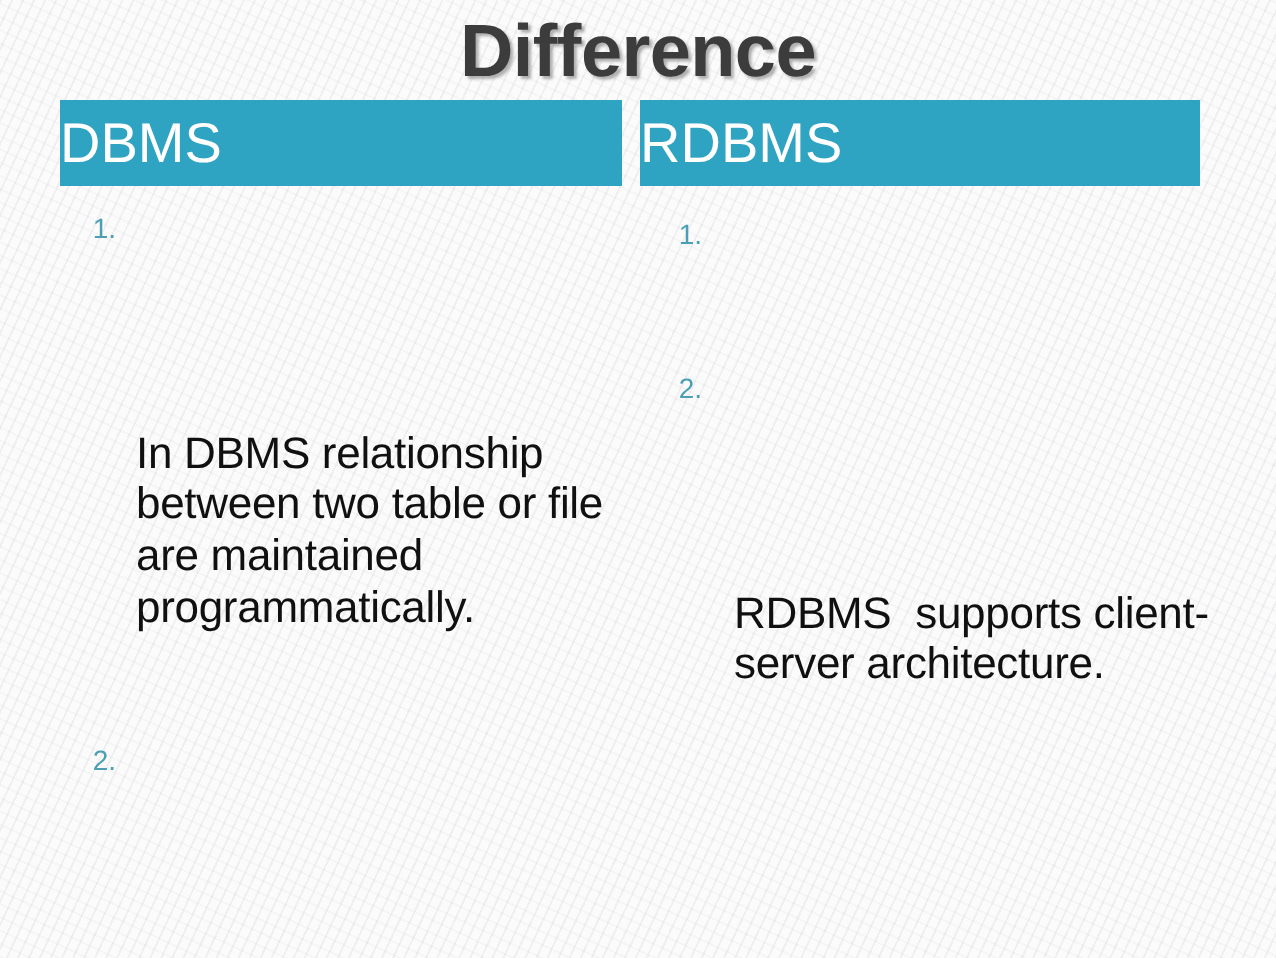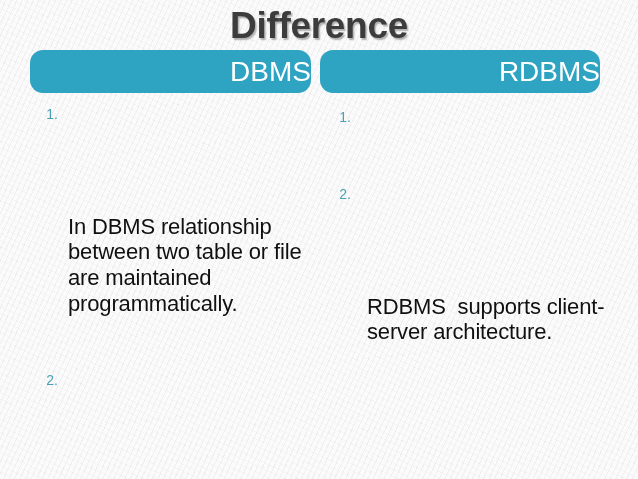--- a/index.html
+++ b/index.html
@@ -54,23 +54,22 @@
 
   
   .col-header {
     position: absolute;
     top: 50px;
     height: 43px;
     background-color: #2fa3c2;
     color: #ffffff;
     font-size: 28px;
     line-height: 43px;
-    text-align: right;
+    text-align: left;
     white-space: nowrap;
-    border-radius: 13px;
   }
   #header-dbms {
     left: 30px;
     width: 281px;
   }
   #header-rdbms {
     left: 320px;
     width: 280px;
   }
 

